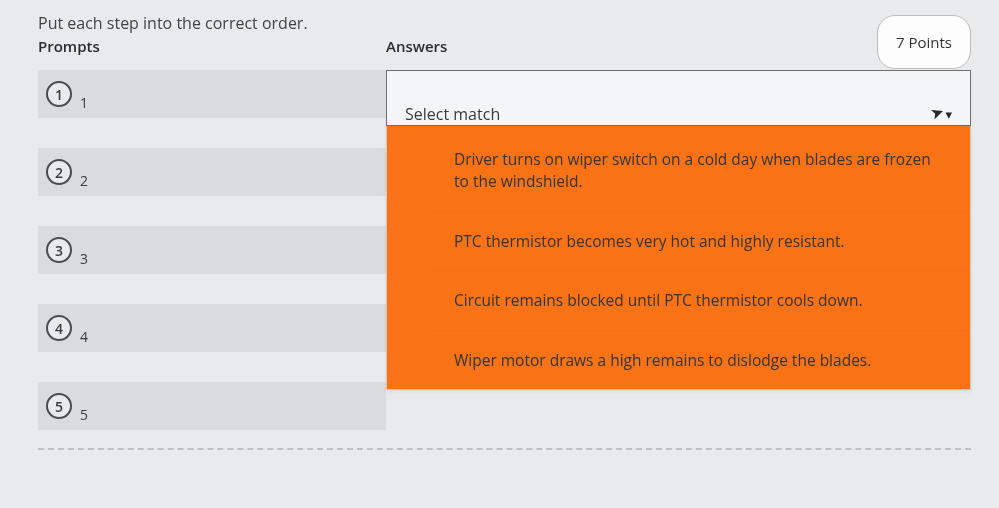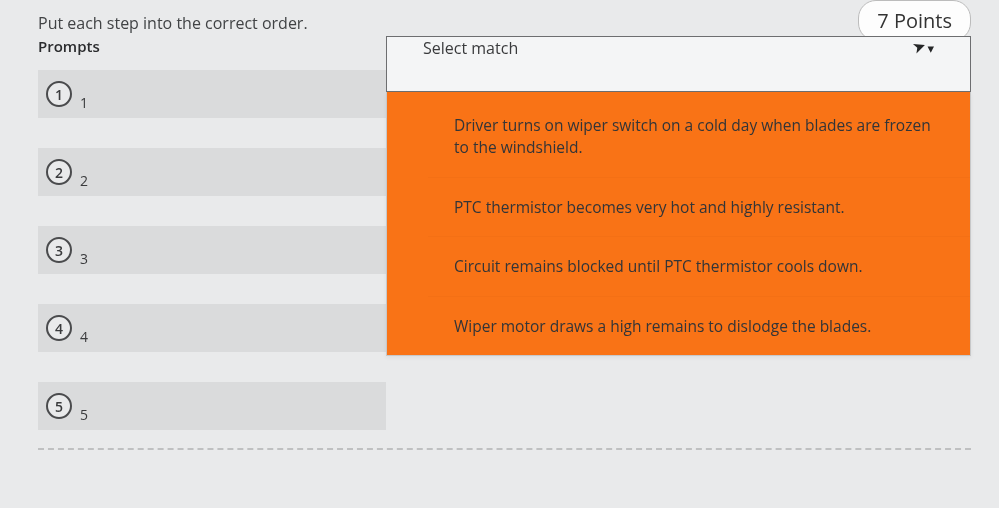--- a/index.html
+++ b/index.html
@@ -9,27 +9,27 @@
     background: #e9eaeb;
     color: #333538;
     position: relative;
   }
   .page {
     padding: 8px 28px 0 38px;
     position: relative;
   }
   .points-badge {
     position: absolute;
-    top: 0;
+    top: 15px;
     right: 28px;
     background: #fdfdfd;
     border: 1px solid #bcbcbc;
     border-radius: 18px;
-    padding: 6px 18px;
-    font-size: 20px;
+    padding: 16px 18px;
+    font-size: 15px;
     color: #333;
   }
   .instruction {
     font-size: 16px;
     color: #414345;
     margin-top: 4px;
     margin-bottom: 2px;
   }
   .columns {
     display: flex;
@@ -69,23 +69,23 @@
     font-size: 14px;
     color: #3a3b3d;
     align-self: flex-end;
     padding-bottom: 6px;
   }
   .select-box {
     background: #f4f5f6;
     border: 1px solid #6d6e70;
     height: 56px;
     display: flex;
-    align-items: flex-start;
+    align-items: flex-end;
     justify-content: space-between;
-    padding: 0 36px;
+    padding: 0 18px;
     font-size: 16px;
     color: #3a3b3d;
     cursor: pointer;
   }
   .sel-caret {
     font-size: 13px;
     color: #252627;
     display: flex;
     align-items: center;
     gap: 1px;
@@ -146,20 +146,21 @@
         <div class="badge">4</div>
         <div class="prompt-label">4</div>
       </div>
       <div class="prompt-row">
         <div class="badge">5</div>
         <div class="prompt-label">5</div>
       </div>
     </div>
 
     <div class="answers-col">
+      <div class="col-header">Answers</div>
 
       <div class="select-box">
         <span>Select match</span>
         <span class="sel-caret">
           <span class="cursor-arrow">➤</span>
             <span>▾</span>
         </span>
       </div>
 
       <div class="dropdown">

